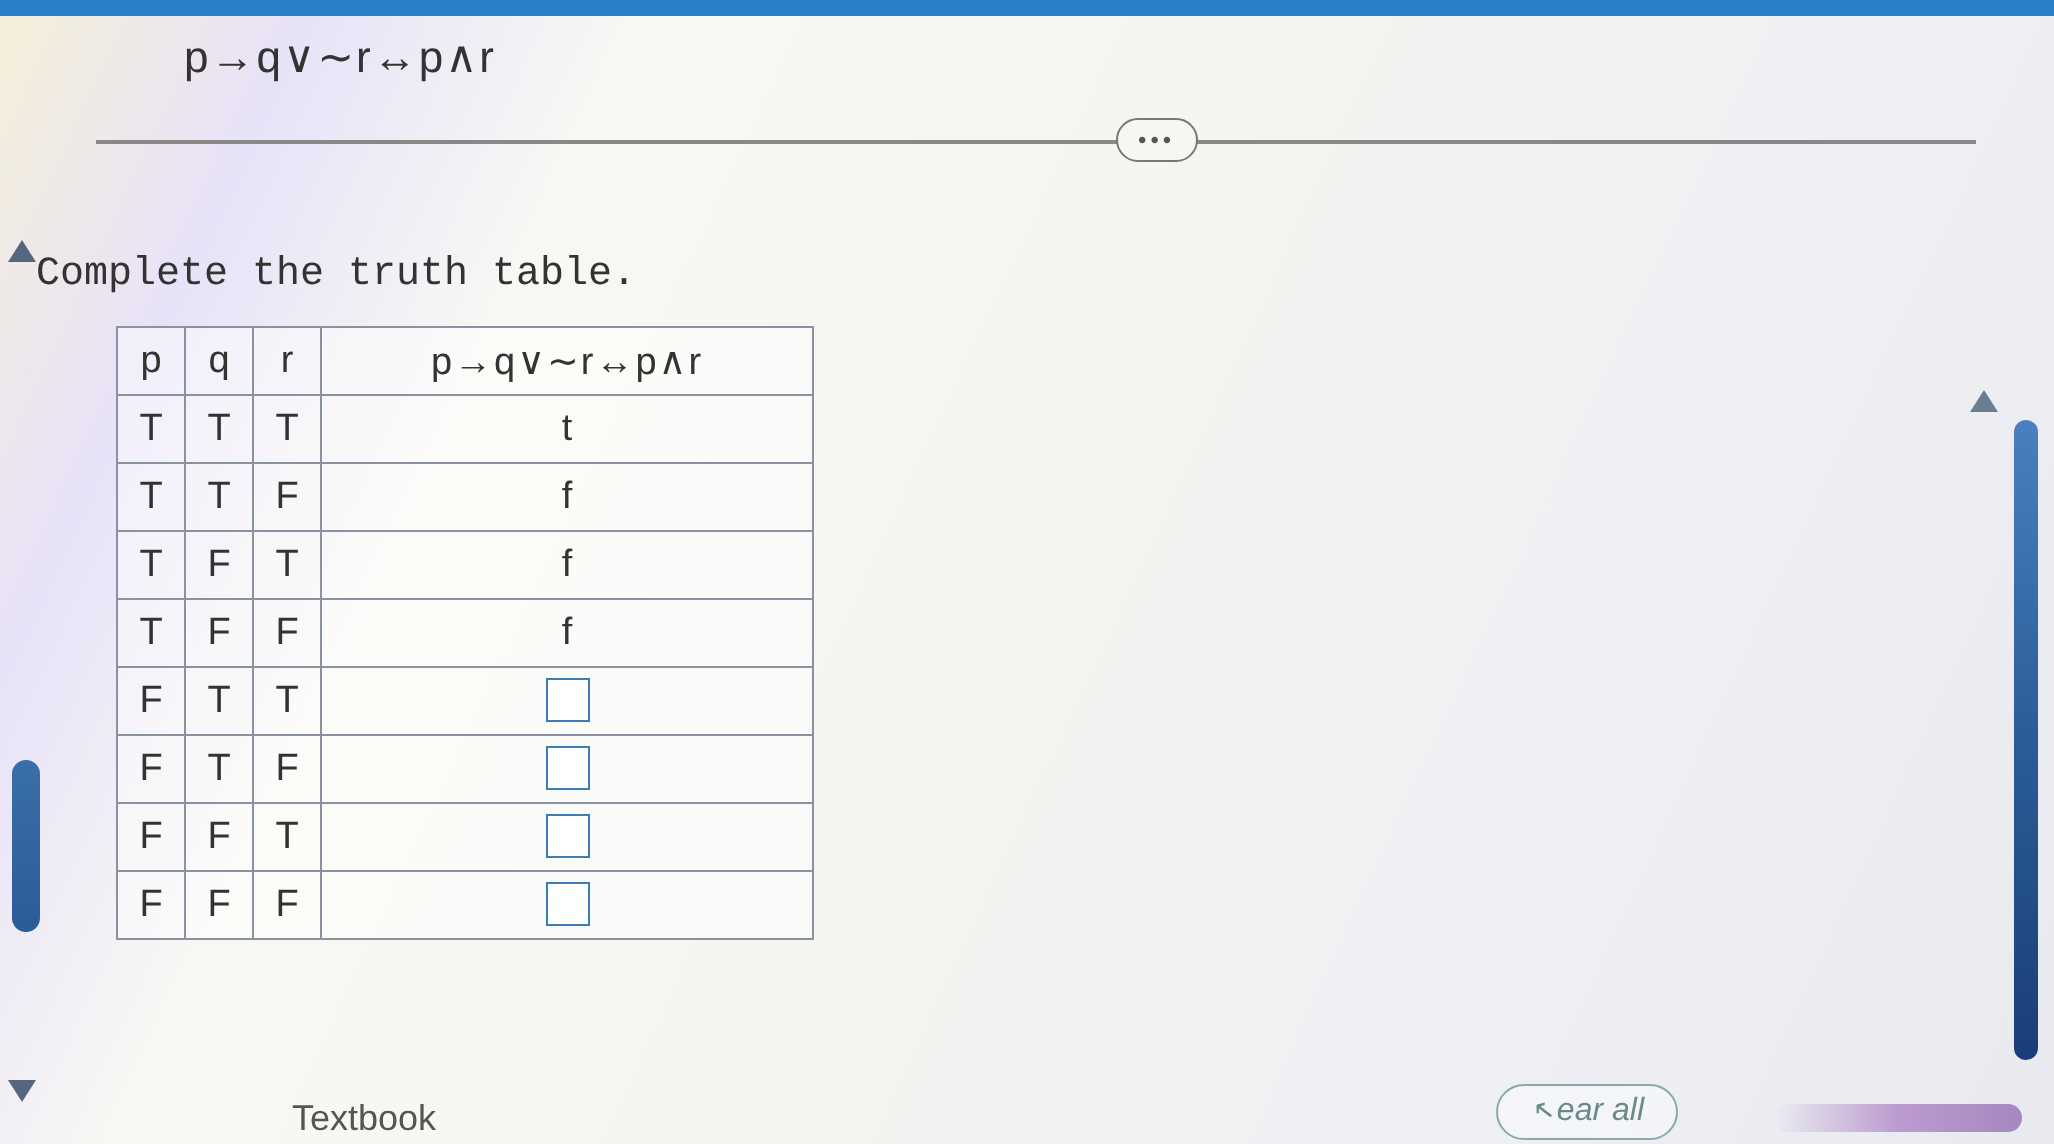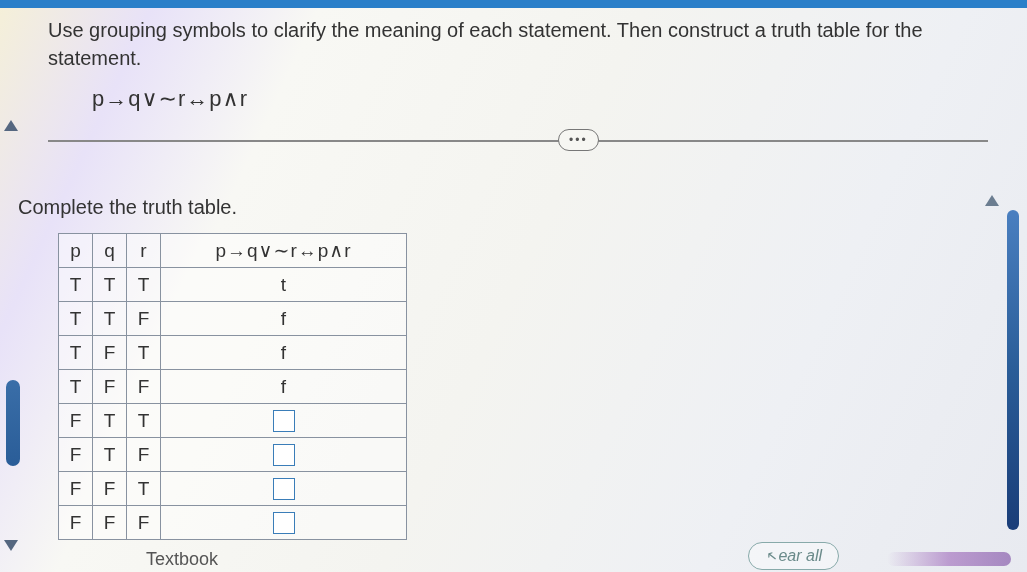--- a/index.html
+++ b/index.html
@@ -50,20 +50,21 @@
     font-size: 12px;
     letter-spacing: 2px;
     color: #555;
     cursor: pointer;
   }
   .sub-instruction {
     font-size: 20px;
     color: #333;
     margin-bottom: 14px;
     margin-left: -30px;
+    font-family: Liberation Mono, monospace;
   }
   table.truth {
     border-collapse: collapse;
     margin-left: 10px;
     background: rgba(255,255,255,0.45);
   }
   table.truth th, table.truth td {
     border: 1.5px solid #8892a0;
     text-align: center;
     font-size: 19px;
@@ -184,21 +185,20 @@
     margin-right: 2px;
   }
 </style>
 </head>
 <body>
 
 <div class="top-bar"></div>
 
 <div class="content">
 
-  <div class="instruction">Use grouping symbols to clarify the meaning of each statement. Then construct a truth table for the statement.</div>
   <div class="formula">p→q∨∼r↔p∧r</div>
 
   <div class="hr-wrap">
     <div class="pill">•••</div>
   </div>
 
   <div class="sub-instruction">Complete the truth table.</div>
 
   <table class="truth">
     <thead>

